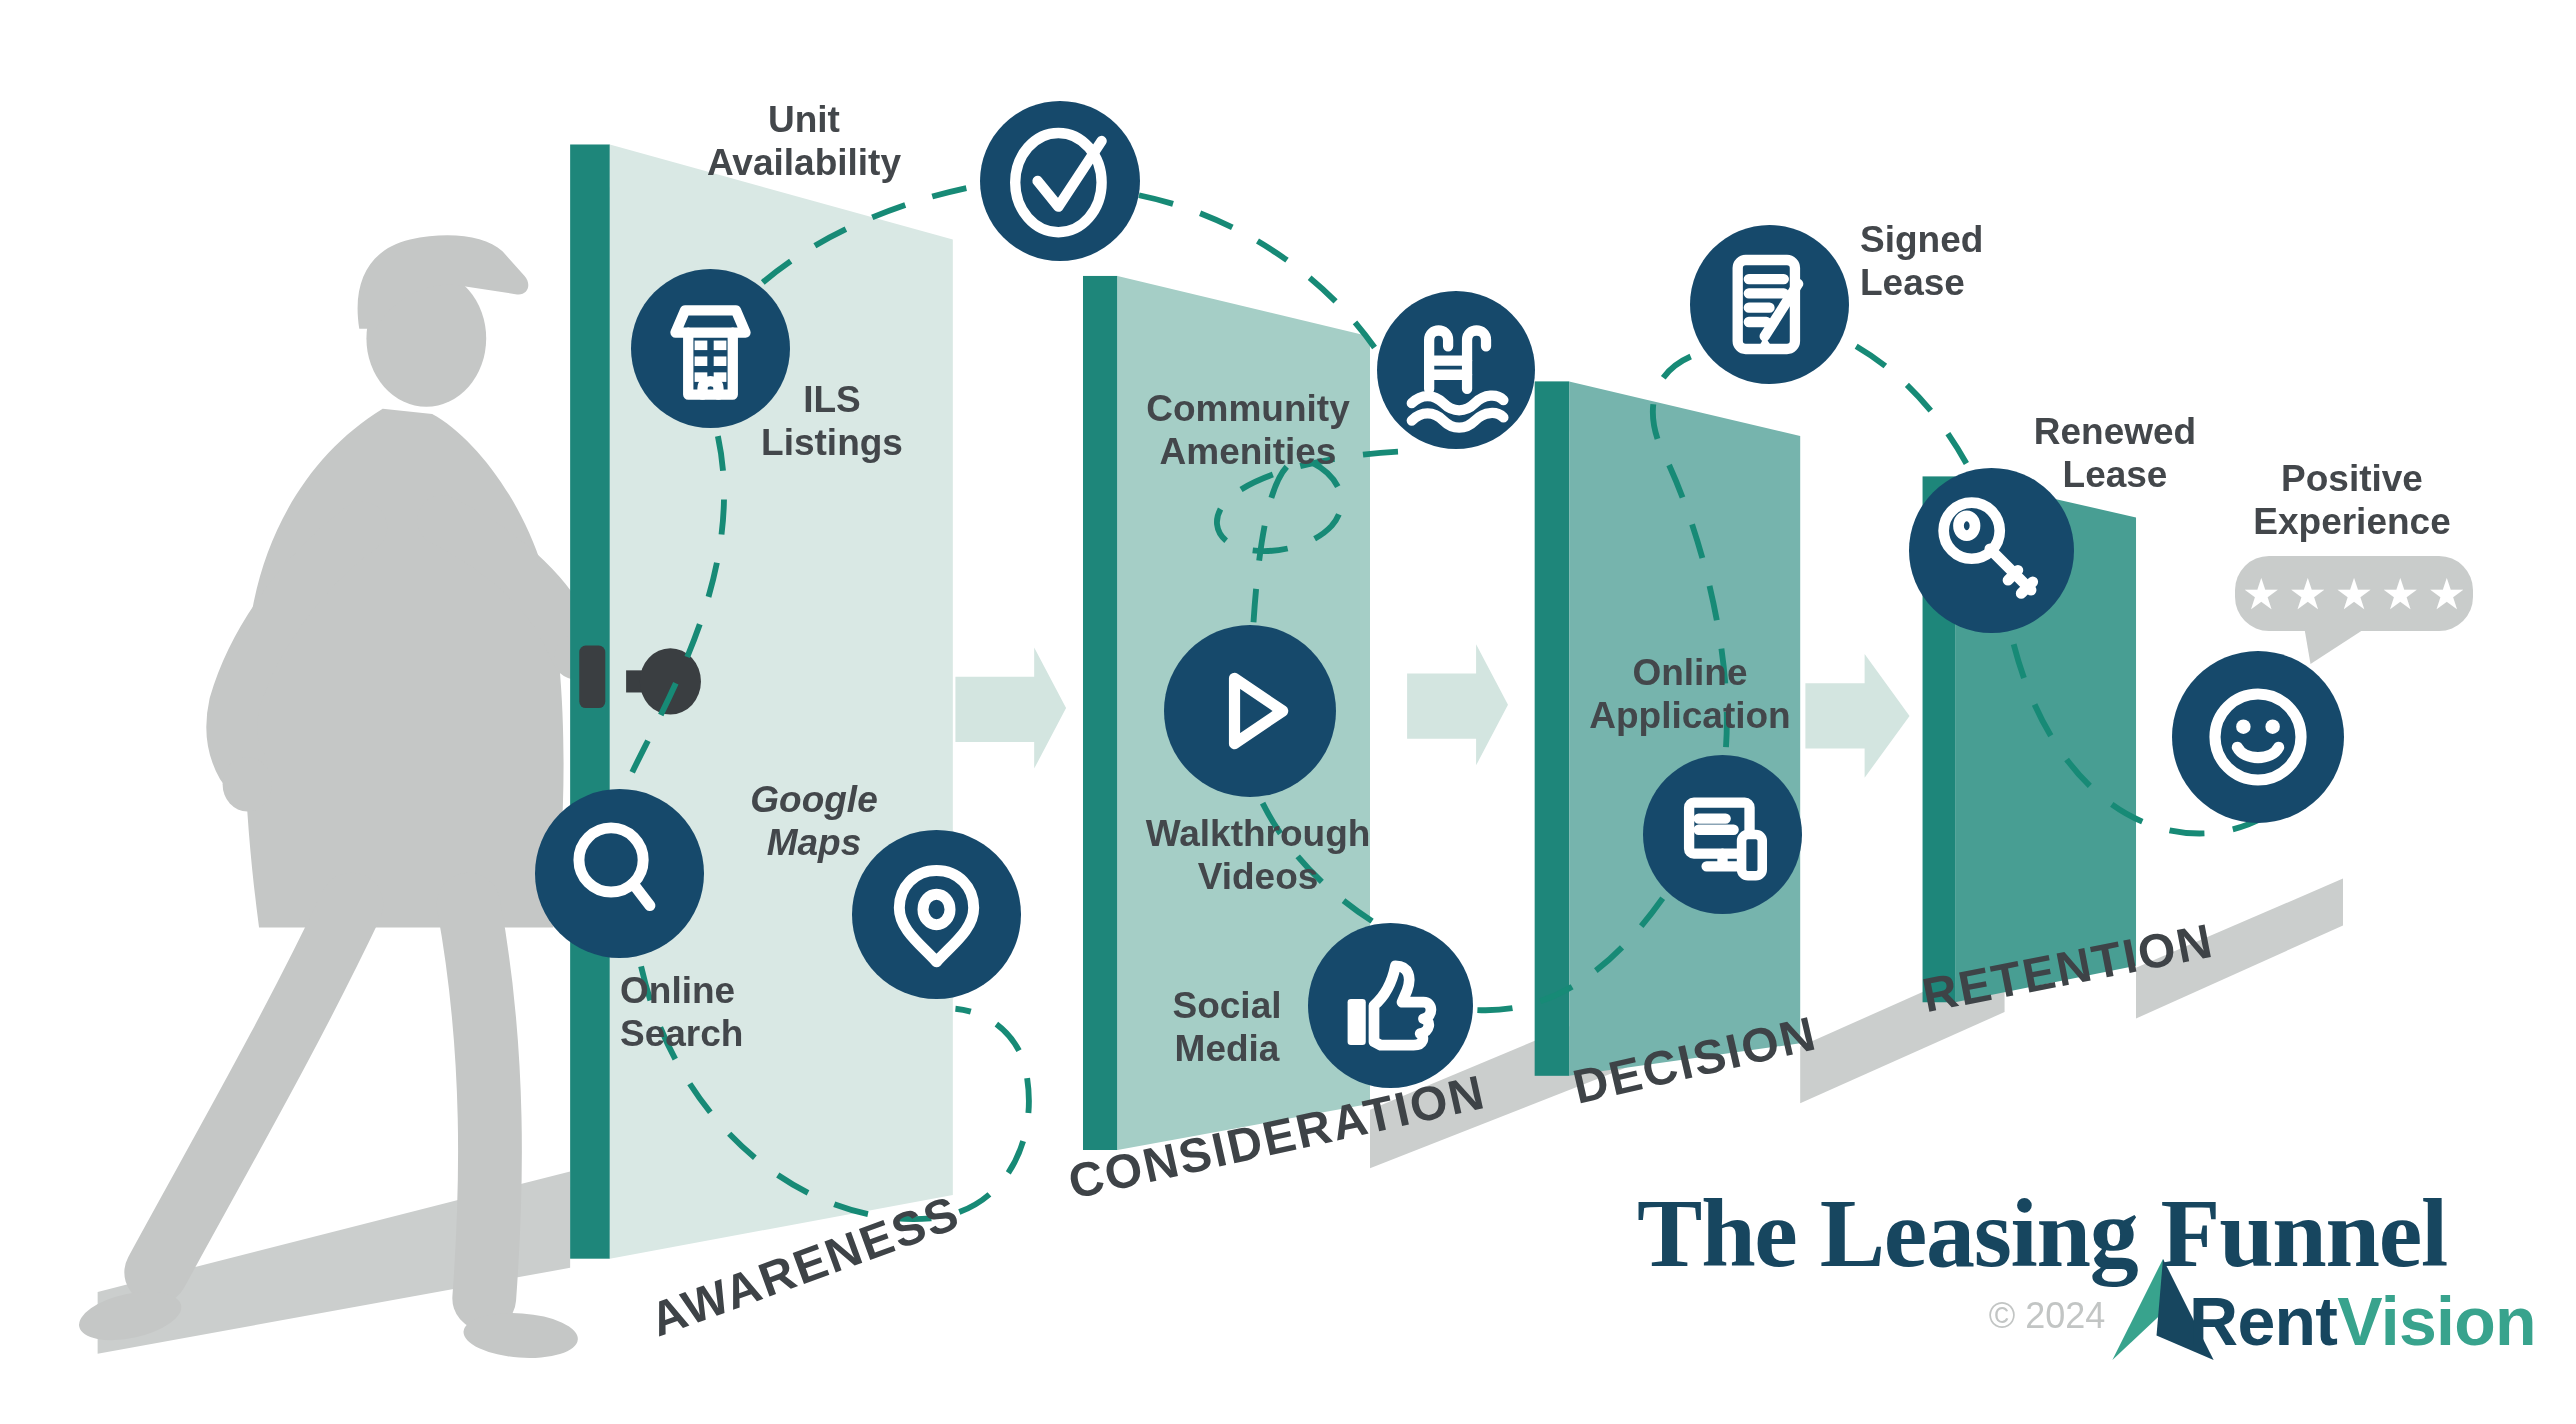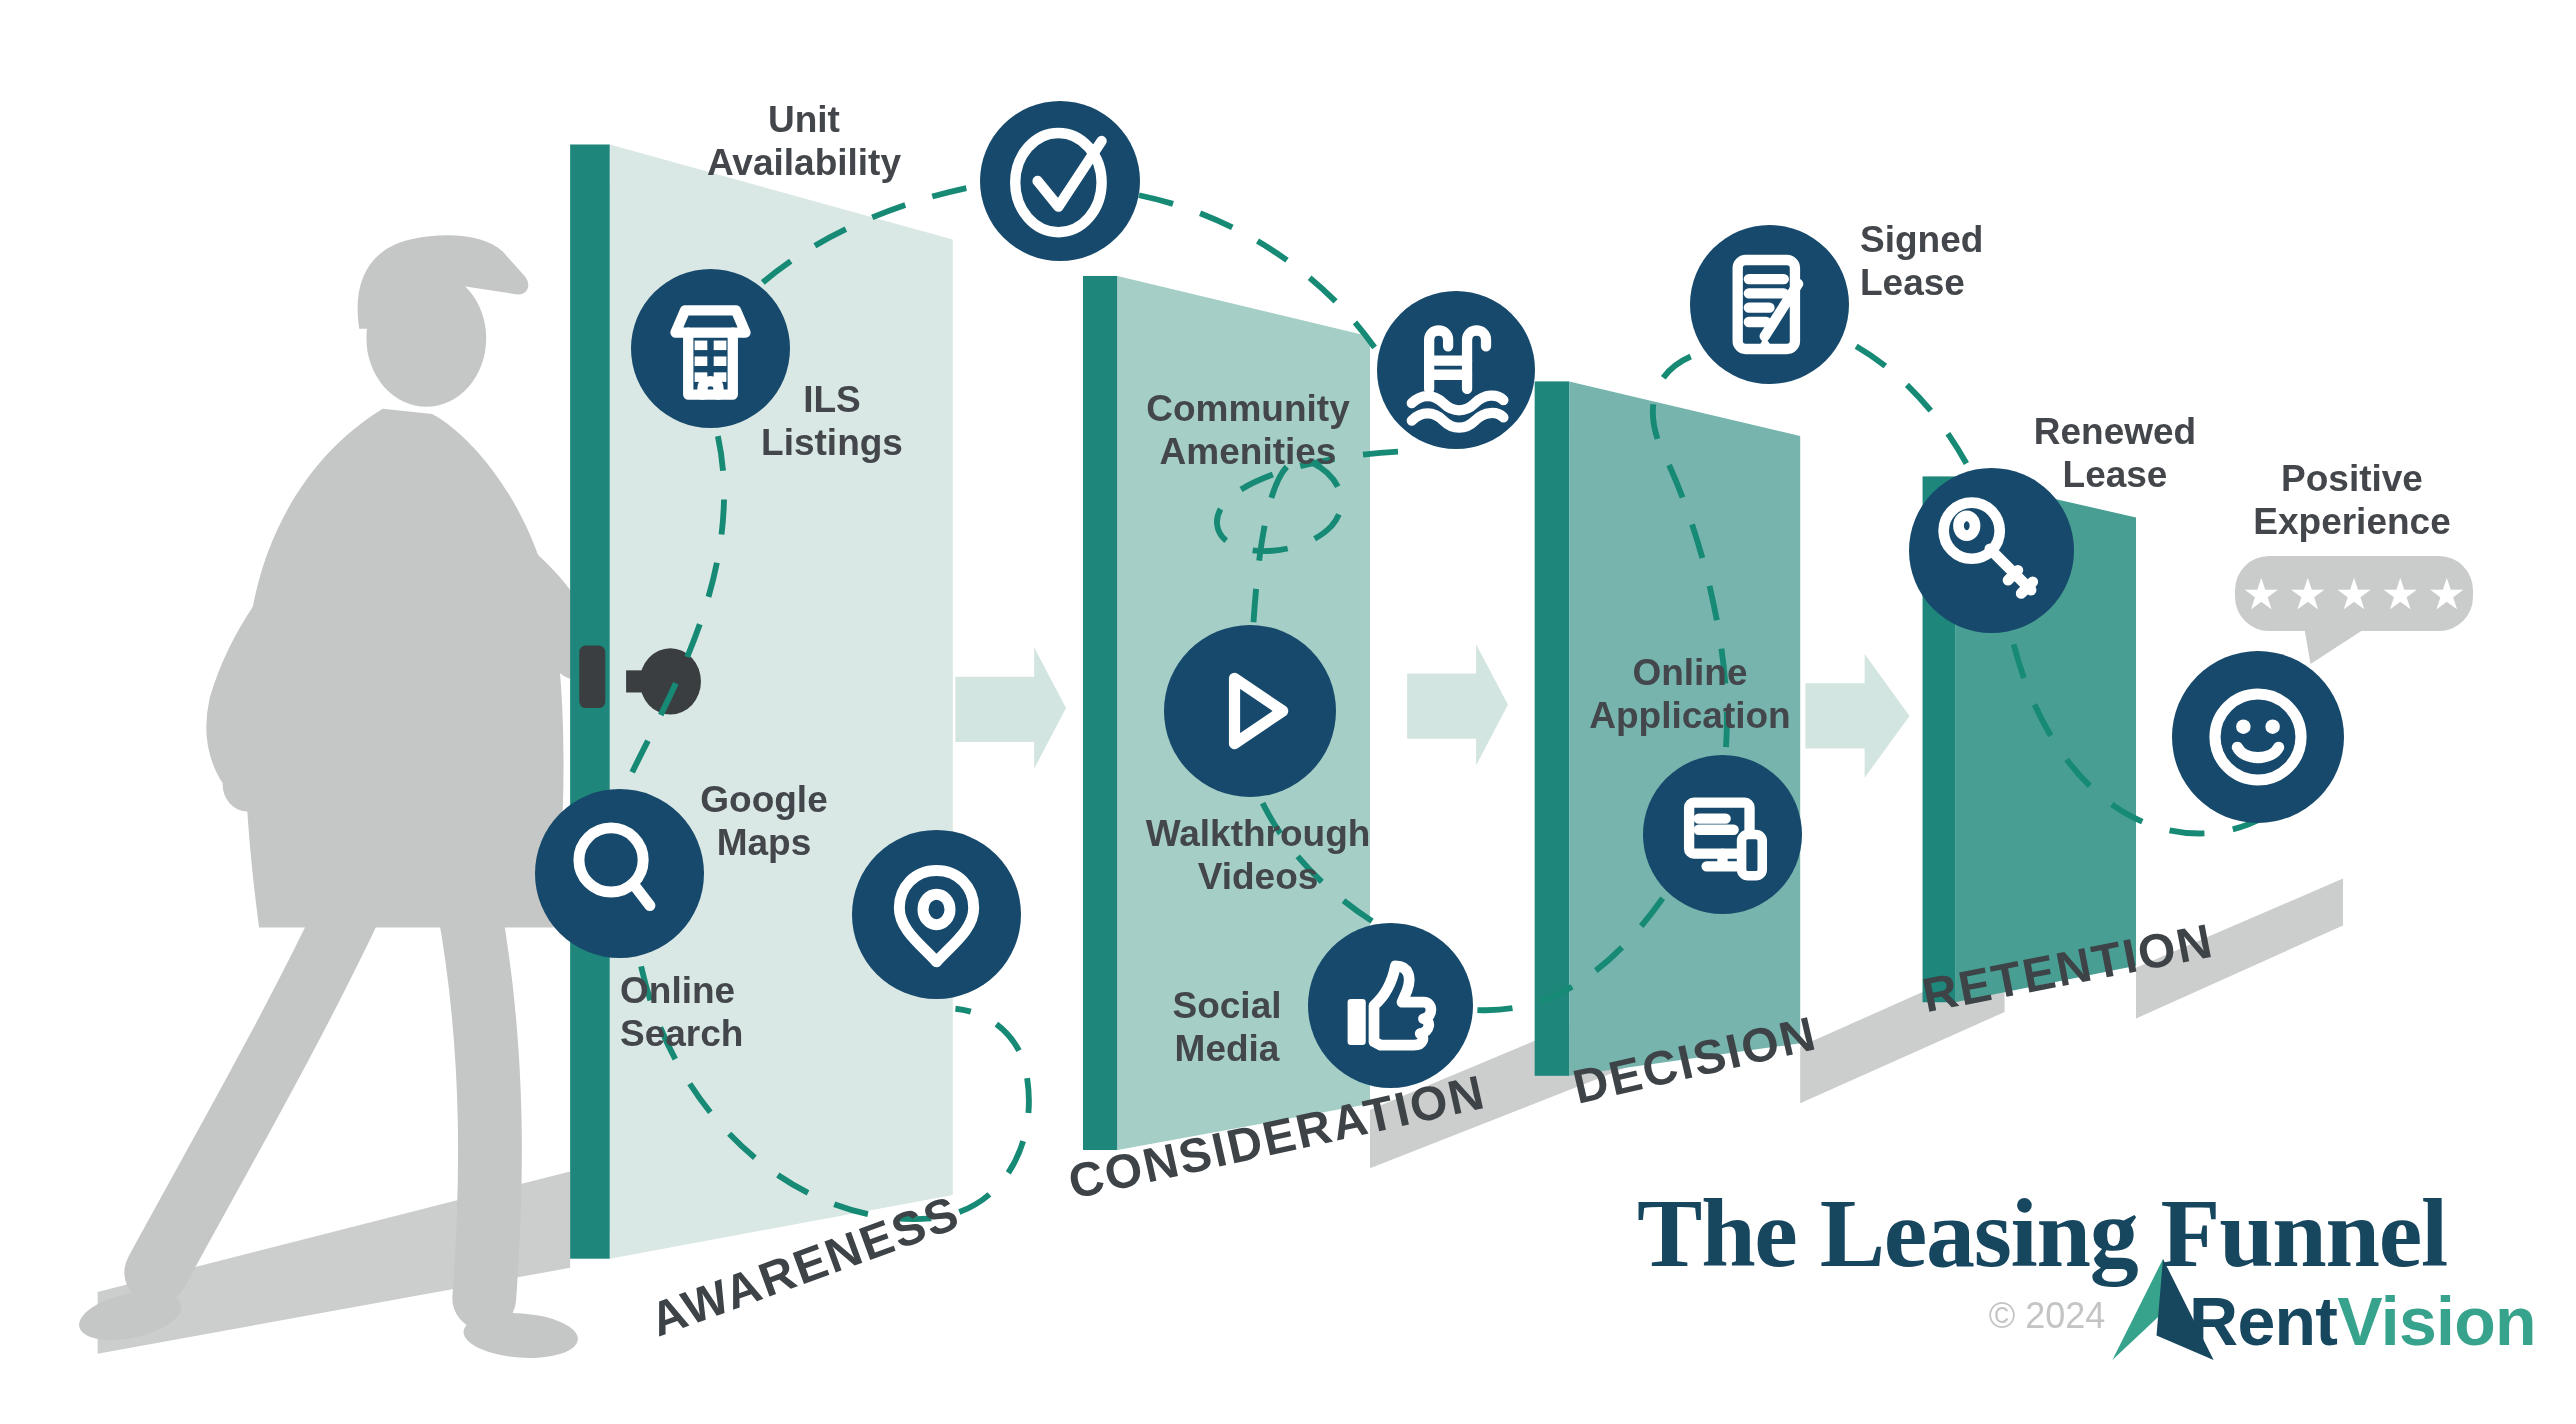--- a/index.html
+++ b/index.html
@@ -212,21 +212,21 @@
 
   <div class="bubble">
     <span class="stars">★★★★★</span>
   </div>
   <div class="bubble-tail"></div>
 
   <div class="lbl" style="left:804px;top:124px;margin-top:18px;">Unit
 Availability</div>
   <div class="lbl" style="left:832px;top:422px;">ILS
 Listings</div>
-  <div class="lbl" style="left:764px;top:822px;">Google
+  <div class="lbl" style="left:814px;top:822px;font-style:italic;">Google
 Maps</div>
   <div class="lbl left" style="left:620px;top:1013px;">Online
 Search</div>
   <div class="lbl" style="left:1248px;top:384px;margin-top:47px;">Community
 Amenities</div>
   <div class="lbl" style="left:1258px;top:856px;">Walkthrough
 Videos</div>
   <div class="lbl" style="left:1227px;top:1028px;">Social
 Media</div>
   <div class="lbl" style="left:1690px;top:695px;">Online

